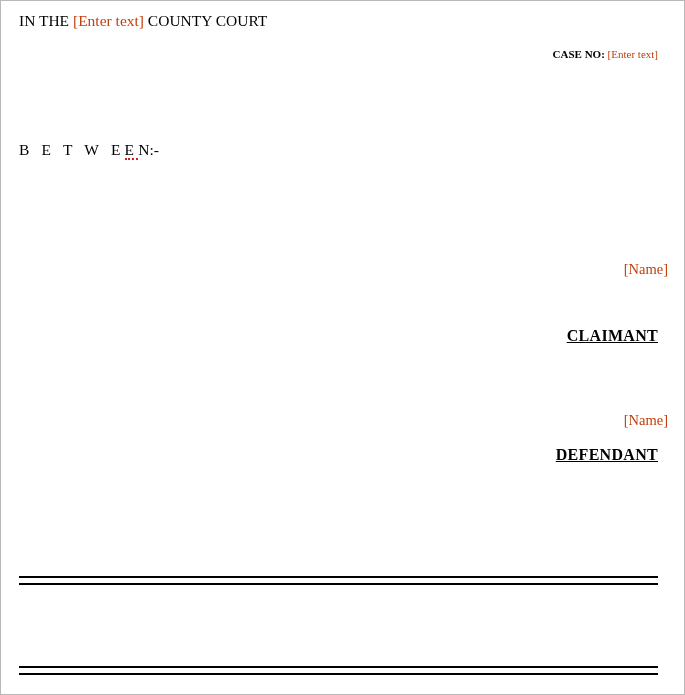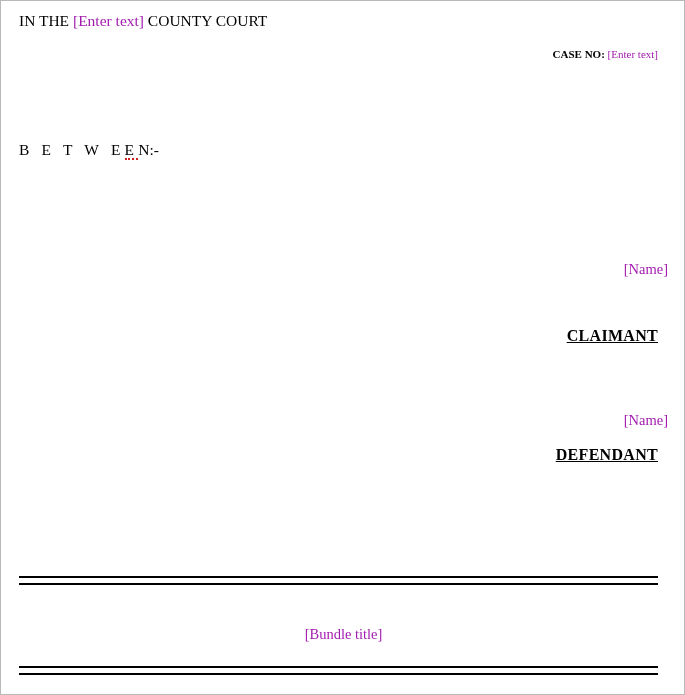--- a/index.html
+++ b/index.html
@@ -25,21 +25,21 @@
     top: 10px;
     right: 16px;
     bottom: 0;
   }
   .line {
     font-size: 15.5px;
     color: #000000;
     line-height: 1.35;
   }
   .placeholder {
-    color: #a21caf;
+    color: #c2410c;
   }
   .header-row {
     position: relative;
     height: 24px;
   }
   .court-line {
     position: absolute;
     left: 0;
     top: 0;
     white-space: nowrap;
@@ -142,18 +142,17 @@
 
     <div class="role role-claimant">CLAIMANT</div>
 
 
     <div class="party-name defendant-name placeholder">[Name]</div>
 
     <div class="role role-defendant">DEFENDANT</div>
 
     <div class="rule-double rule-top"></div>
 
-    <div class="bundle-title placeholder">[Bundle title]</div>
 
     <div class="rule-double rule-bottom"></div>
 
   </div>
 </div>
 
 </body></html>

